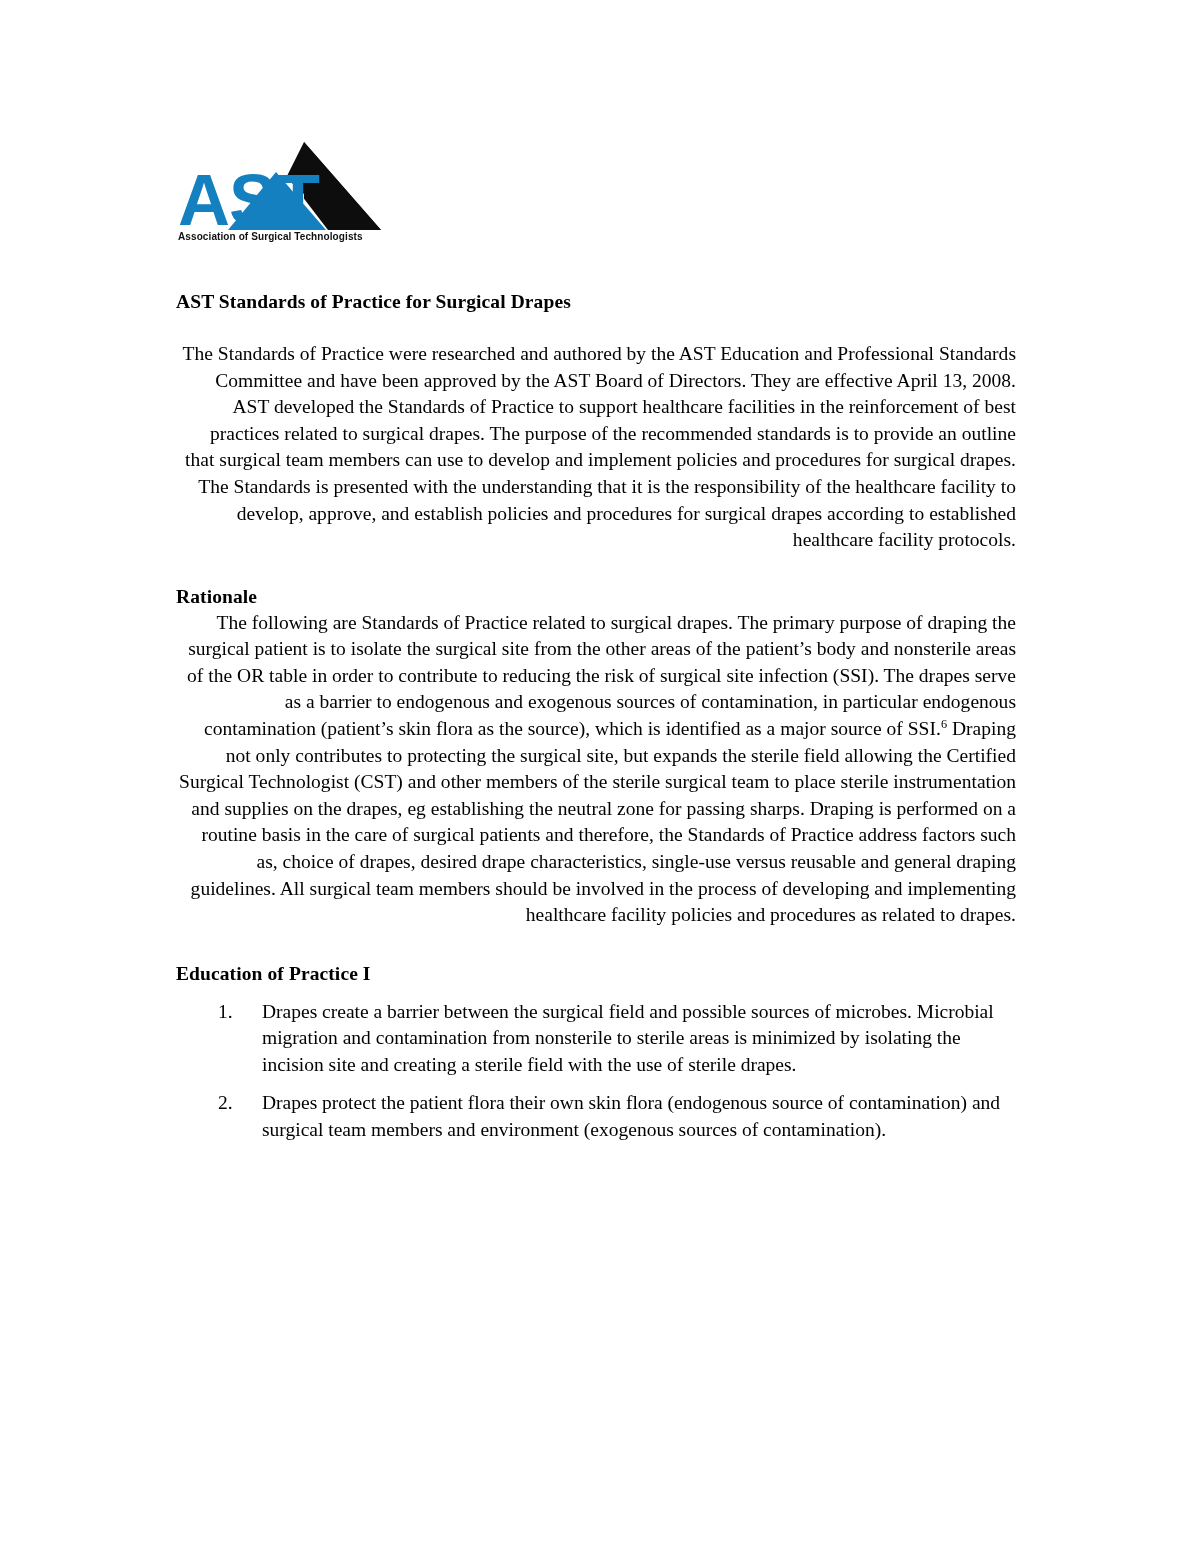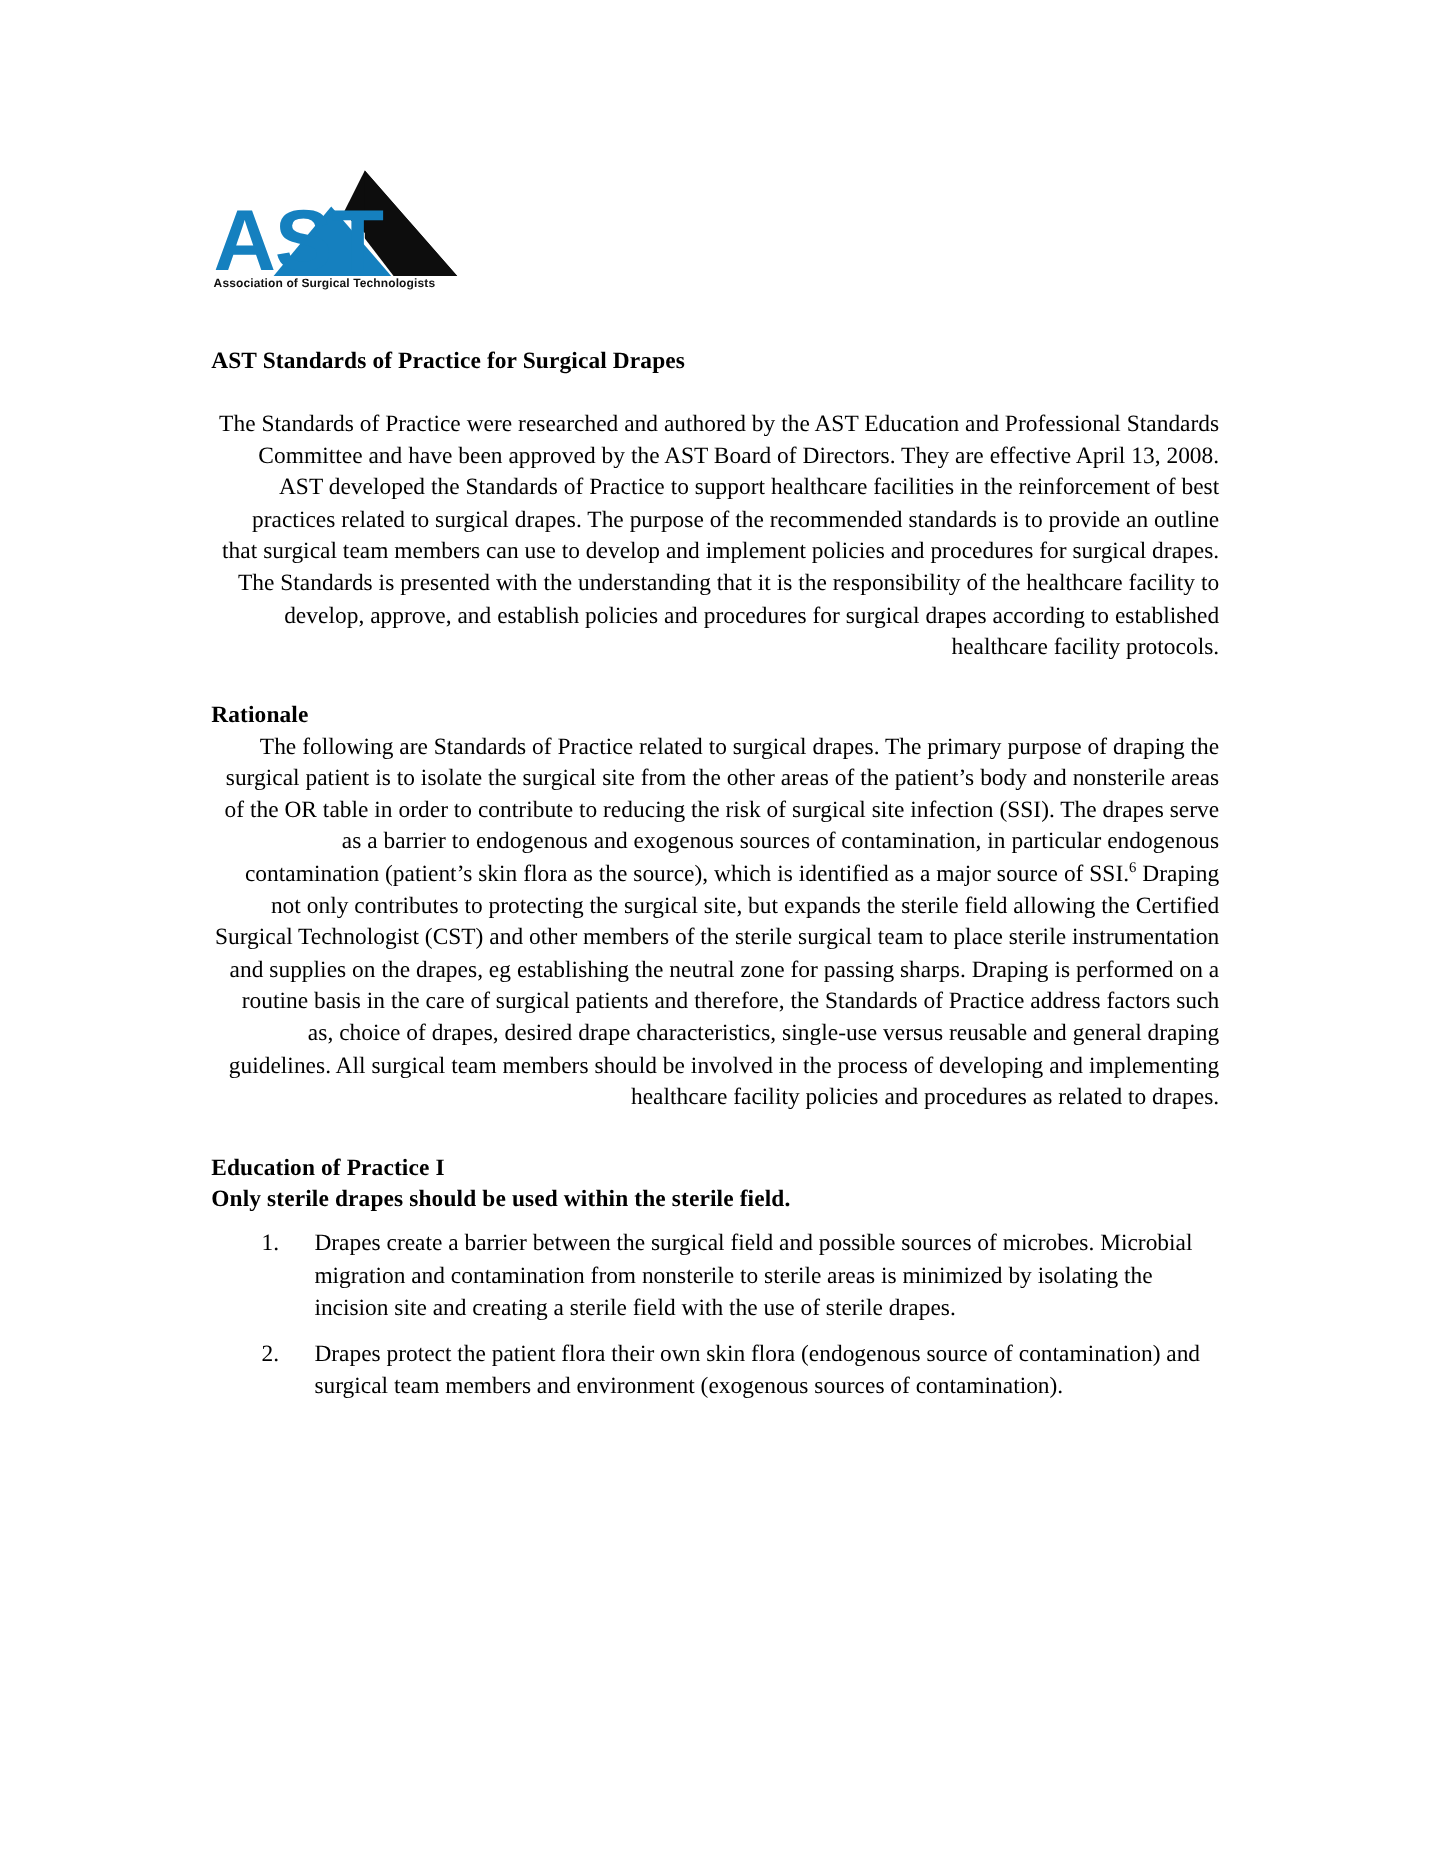--- a/index.html
+++ b/index.html
@@ -138,21 +138,20 @@
 
     <div class="doc-title">AST Standards of Practice for Surgical Drapes</div>
 
     <p class="body-text">The Standards of Practice were researched and authored by the AST Education and Professional Standards Committee and have been approved by the AST Board of Directors.  They are effective April 13, 2008.</p>
     <p class="body-text gap-para">AST developed the Standards of Practice to support healthcare facilities in the reinforcement of best practices related to surgical drapes. The purpose of the recommended standards is to provide an outline that surgical team members can use to develop and implement policies and procedures for surgical drapes.  The Standards is presented with the understanding that it is the responsibility of the healthcare facility to develop, approve, and establish policies and procedures for surgical drapes according to established healthcare facility protocols.</p>
 
     <div class="section-heading gap-section">Rationale</div>
     <p class="body-text"><span>The following are Standards of Practice related to surgical drapes.  The primary purpose of draping the surgical patient is to isolate the surgical site from the other areas of the patient’s body and nonsterile areas of the OR table in order to contribute to reducing the risk of surgical site infection (SSI).  The drapes serve as a barrier to endogenous and exogenous sources of contamination, in particular endogenous contamination (patient’s skin flora as the source), which is identified as a major source of SSI.</span><sup class="ref">6</sup><span>  Draping not only contributes to protecting the surgical site, but expands the sterile field allowing the Certified Surgical Technologist (CST) and other members of the sterile surgical team to place sterile instrumentation and supplies on the drapes, eg establishing the neutral zone for passing sharps.  Draping is performed on a routine basis in the care of surgical patients and therefore, the Standards of Practice address factors such as, choice of drapes, desired drape characteristics, single-use versus reusable and general draping guidelines.  All surgical team members should be involved in the process of developing and implementing healthcare facility policies and procedures as related to drapes.</span></p>
 
     <div class="section-heading gap-section-lg">Education of Practice I</div>
-    <div class="section-heading">Only sterile drapes should be used within the sterile field.</div>
 
     <ol class="sop-list">
       <li>Drapes create a barrier between the surgical field and possible sources of microbes. Microbial migration and contamination from nonsterile to sterile areas is minimized by isolating the incision site and creating a sterile field with the use of sterile drapes.</li>
       <li>Drapes protect the patient flora their own skin flora (endogenous source of contamination) and surgical team members and environment (exogenous sources of contamination).</li>
     </ol>
 
   </div>
 </div>
 
 </body></html>

